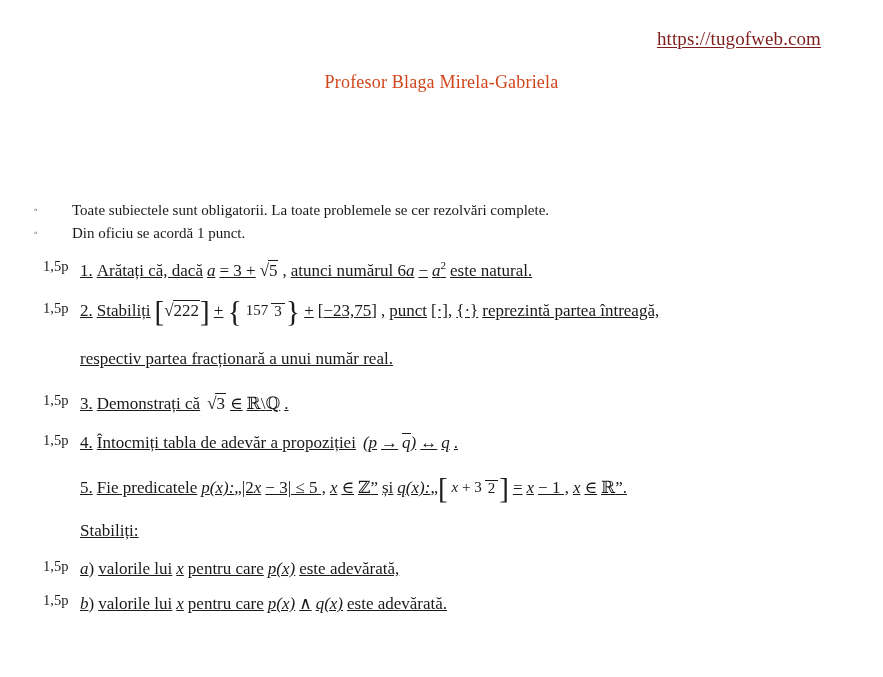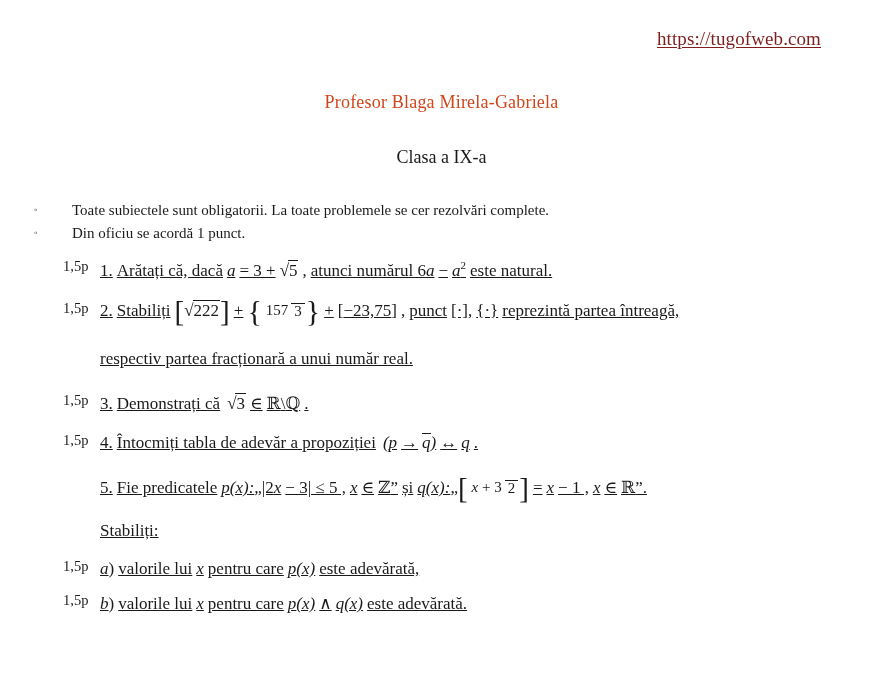--- a/index.html
+++ b/index.html
@@ -30,21 +30,21 @@
   }
   .site-link {
     font-size: 19px;
     color: #7f1d1d;
     text-decoration: underline;
     text-underline-offset: 2px;
     letter-spacing: .1px;
   }
   .author-row {
     position: absolute;
-    top: 92px;
+    top: 72px;
     left: 0;
     width: 883px;
     text-align: center;
   }
   .author {
     font-size: 18px;
     color: #D1451B;
     letter-spacing: .2px;
   }
 
@@ -79,23 +79,22 @@
     line-height: 1;
     color: #1a1a1a;
     transform: translateY(-2px);
   }
   .rule-text { flex: 1; }
 
   
   .problems {
     position: absolute;
     top: 258px;
-    left: 12px;
+    left: 0;
     width: 808px;
-    padding-left: 8px;
   }
   .prob-row {
     display: flex;
     align-items: flex-start;
     font-size: 17px;
   }
   .mark-col {
     flex: 0 0 80px;
     width: 80px;
     padding-left: 43px;
@@ -185,21 +184,20 @@
 
   <div class="site-link-row">
     <span class="site-link">https://tugofweb.com</span>
   </div>
 
   <div class="author-row">
     <span class="author">Profesor Blaga Mirela-Gabriela</span>
   </div>
 
   <div class="title-block">
-    <div class="title-line">Clasa a IX-a</div>
   </div>
 
   <div class="rules">
     <div class="rule-item">
       <span class="rule-marker">◦</span>
       <span class="rule-text">Toate subiectele sunt obligatorii. La toate problemele se cer rezolvări complete.</span>
     </div>
     <div class="rule-item">
       <span class="rule-marker">◦</span>
       <span class="rule-text">Din oficiu se acordă 1 punct.</span>

